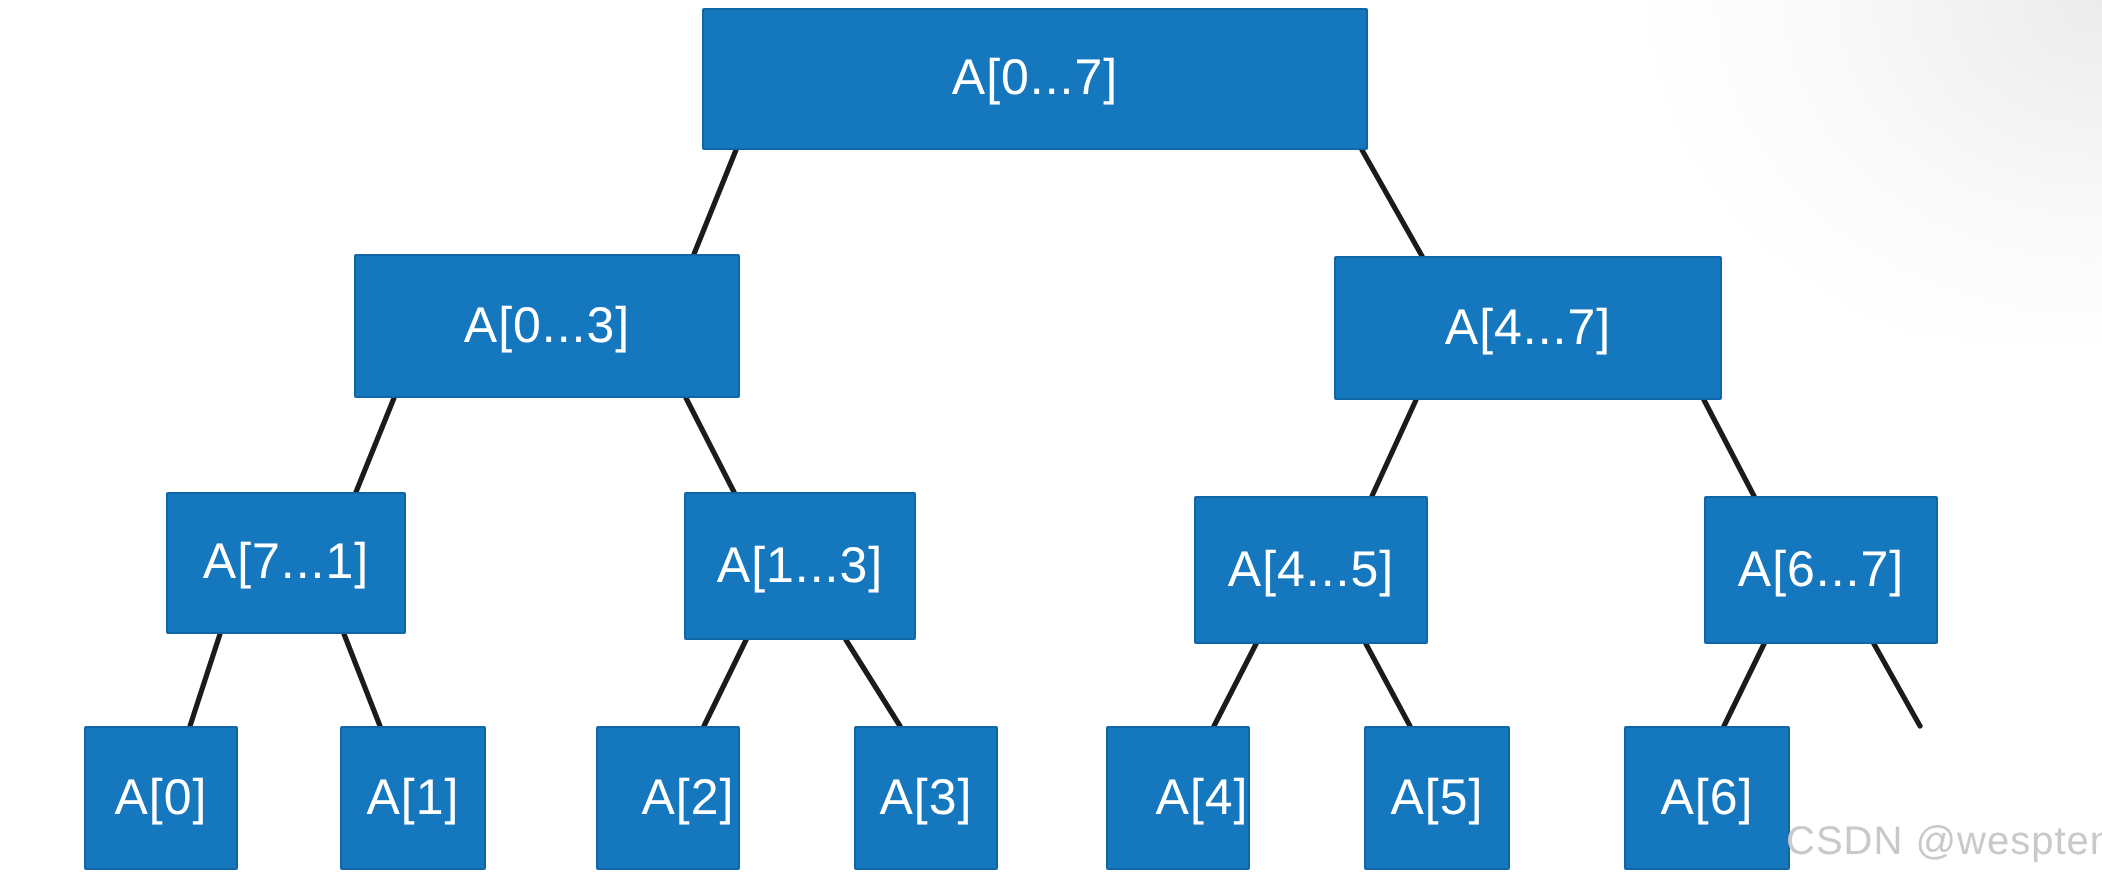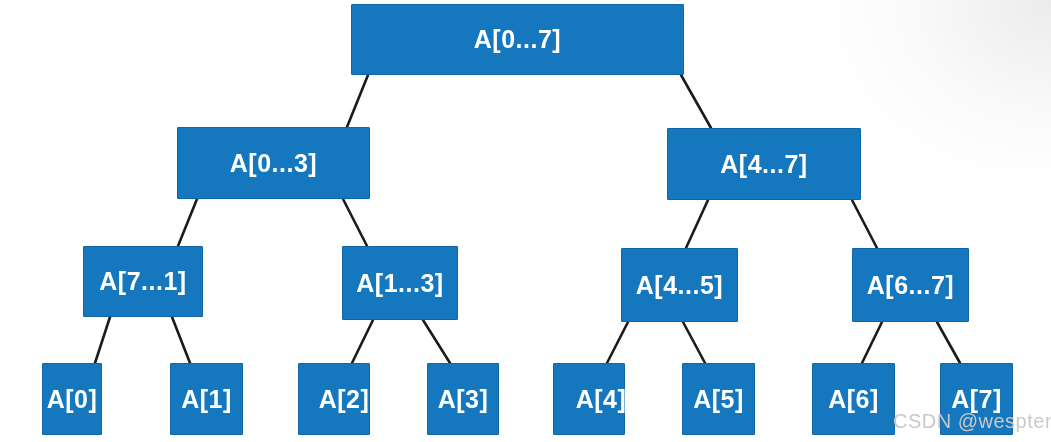--- a/index.html
+++ b/index.html
@@ -47,21 +47,21 @@
     position: absolute;
     background: var(--node-fill);
     border: 1px solid var(--node-border);
     border-radius: 1px;
     display: flex;
     align-items: center;
     justify-content: center;
   }
   .node-label {
     color: var(--node-text);
-    font-weight: bold;
+    font-weight: normal;
     font-size: 25px;
     letter-spacing: 0.5px;
     white-space: nowrap;
     user-select: none;
   }
   .watermark {
     position: absolute;
     left: 893px;
     top: 410px;
     font-size: 20px;
@@ -105,47 +105,44 @@
   <div class="node" style="left:667px; top:128px; width:194px; height:72px;">
     <span class="node-label">A[4...7]</span>
   </div>
 
   <div class="node" style="left:83px;  top:246px; width:120px; height:71px;">
     <span class="node-label">A[7...1]</span>
   </div>
   <div class="node" style="left:342px; top:246px; width:116px; height:74px;">
     <span class="node-label">A[1...3]</span>
   </div>
-  <div class="node" style="left:597px; top:248px; width:117px; height:74px;margin-left:24px;">
+  <div class="node" style="left:597px; top:248px; width:117px; height:74px;">
     <span class="node-label">A[4...5]</span>
   </div>
   <div class="node" style="left:852px; top:248px; width:117px; height:74px;">
     <span class="node-label">A[6...7]</span>
   </div>
 
-  <div class="node" style="left:42px;  top:363px; width:60px; height:72px;">
+  <div class="node" style="left:42px;  top:363px; width:77px; height:72px;">
     <span class="node-label">A[0]</span>
   </div>
   <div class="node" style="left:170px; top:363px; width:73px; height:72px;">
     <span class="node-label">A[1]</span>
   </div>
   <div class="node" style="left:298px; top:363px; width:72px; height:72px;padding-left:20px;">
     <span class="node-label">A[2]</span>
   </div>
   <div class="node" style="left:427px; top:363px; width:72px; height:72px;">
     <span class="node-label">A[3]</span>
   </div>
   <div class="node" style="left:553px; top:363px; width:72px; height:72px;padding-left:24px;">
     <span class="node-label">A[4]</span>
   </div>
   <div class="node" style="left:682px; top:363px; width:73px; height:72px;">
     <span class="node-label">A[5]</span>
   </div>
   <div class="node" style="left:812px; top:363px; width:83px; height:72px;">
     <span class="node-label">A[6]</span>
   </div>
-  <div class="node" style="left:940px; top:363px; width:73px; height:72px;">
-    <span class="node-label">A[7]</span>
-  </div>
 
   <div class="watermark">CSDN @wespten</div>
 
 </div>
 
 </body></html>

